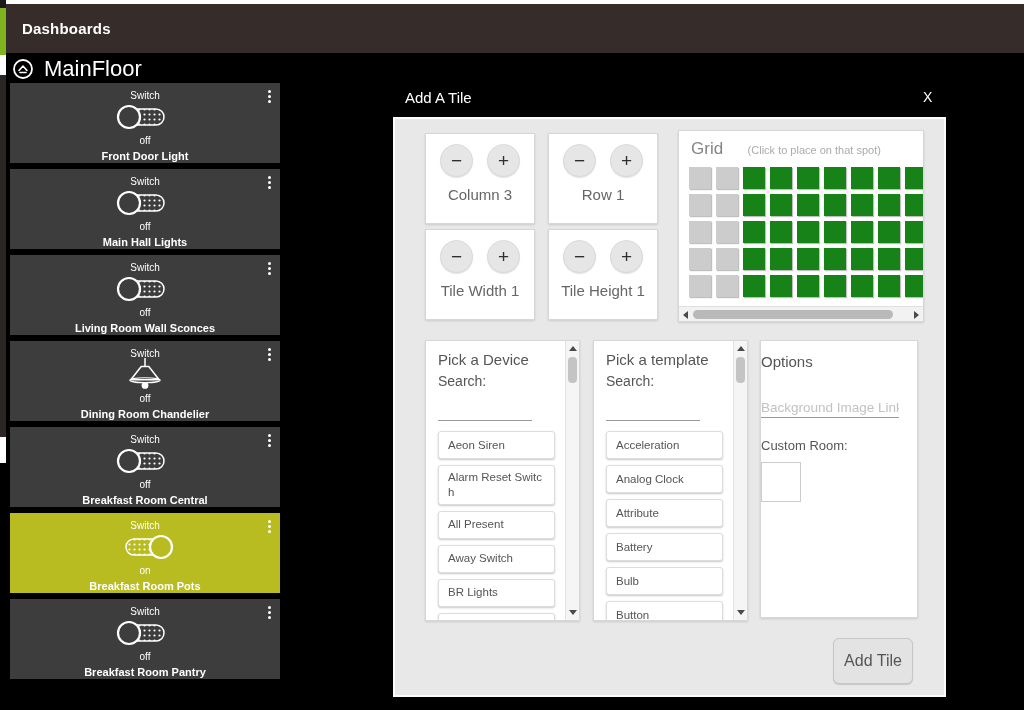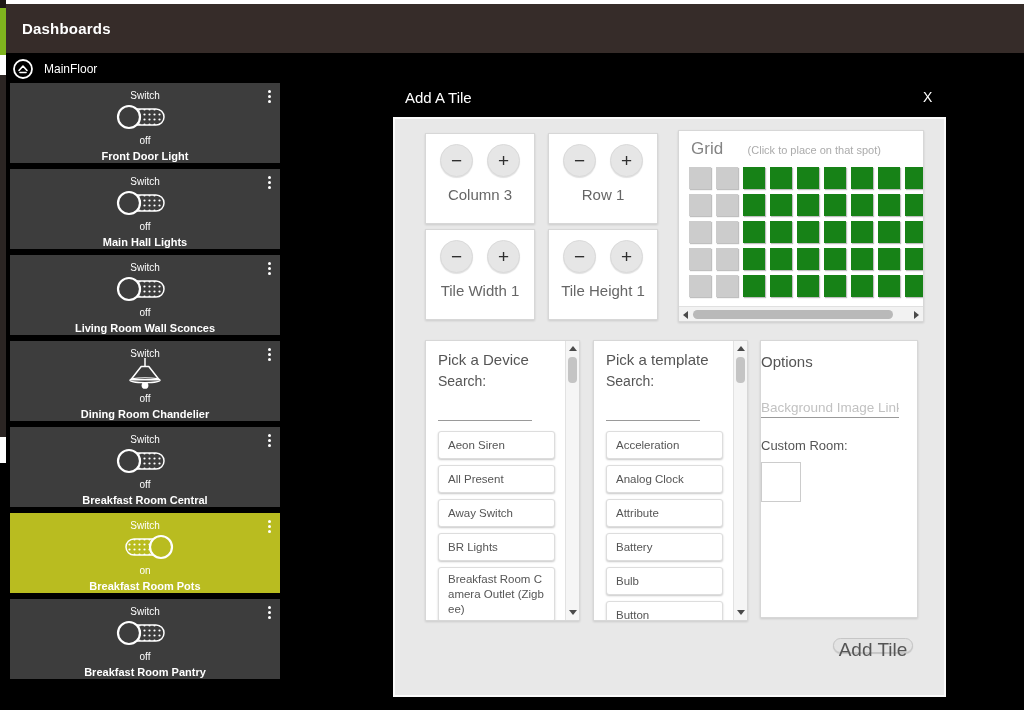--- a/index.html
+++ b/index.html
@@ -13,21 +13,21 @@
 
   
   .topstrip { position:absolute; left:6px; top:0; width:1018px; height:4px; background:#fff; }
   .appbar { position:absolute; left:6px; top:4px; width:1018px; height:49px; background:var(--header-bg);
             display:flex; align-items:center; padding-left:16px; }
   .appbar-title { color:#fff; font-size:15px; font-weight:bold; letter-spacing:.2px; }
 
   
   .db-header { position:absolute; left:8px; top:55px; width:272px; height:28px; display:flex; align-items:center; }
   .db-logo { width:22px; height:22px; margin-left:4px; }
-  .db-title { color:#fff; font-size:12px; margin-left:10px; }
+  .db-title { color:#fff; font-size:22px; margin-left:10px; }
   .tiles { position:absolute; left:10px; top:83px; width:270px; }
   .tile { position:relative; width:270px; height:80px; margin-bottom:6px; background:var(--tile-bg);
           color:#fff; display:flex; flex-direction:column; align-items:center; overflow:hidden; }
   .tile.active { background:var(--tile-active); }
   .tile-type { font-size:10px; margin-top:7px; }
   .tile-icon { height:30px; margin-top:1px; display:flex; align-items:center; justify-content:center; }
   .tile-state { font-size:10px; margin-top:3px; }
   .tile-name { font-size:11px; font-weight:bold; margin-top:4px; white-space:nowrap; }
   .tile-menu { position:absolute; top:7px; right:9px; display:flex; flex-direction:column; gap:2px; cursor:pointer; }
   .tile-menu i { width:3px; height:3px; border-radius:50%; background:#fff; display:block; }
@@ -81,22 +81,22 @@
 
   
   .options-panel { left:365px; top:221px; width:158px; height:278px; padding:12px 10px 0 0; }
   .options-title { font-size:15px; color:#555; }
   .bg-input { display:block; margin-top:28px; width:138px; border:none; border-bottom:1px solid #999;
               background:transparent; outline:none; font-size:13.5px; color:#333; height:20px; }
   .bg-input::placeholder { color:#c2c2c2; }
   .custom-icon-label { margin-top:20px; font-size:13px; color:#555; }
   .custom-icon-box { margin-top:9px; width:40px; height:40px; background:#fff; border:1px solid #ccc; cursor:pointer; }
 
-  .add-tile-btn { position:absolute; left:438px; top:519px; width:80px; height:15px; background:#e3e3e3;
-                  border:1px solid #c6c6c6; border-radius:13px; font-size:19px; color:#555;
+  .add-tile-btn { position:absolute; left:438px; top:519px; width:80px; height:46px; background:#e3e3e3;
+                  border:1px solid #c6c6c6; border-radius:6px; font-size:16px; color:#555;
                   font-family:"Liberation Sans", sans-serif; cursor:pointer; box-shadow:0 1px 1px rgba(0,0,0,.15); }
 </style>
 </head>
 <body>
 
 <svg width="0" height="0" style="position:absolute">
   <defs>
     <pattern id="dotpat" width="5" height="5" patternUnits="userSpaceOnUse">
       <circle cx="2.5" cy="2.5" r="1.1" fill="#fff"></circle>
     </pattern>
@@ -348,20 +348,21 @@
       </div>
     </div>
 
     <div class="card pick-panel" style="left:30px;top:221px;">
       <div class="inner">
         <div class="pick-title">Pick a Device</div>
         <div class="pick-search-label">Search:</div>
         <input class="pick-search" value="" style="">
         <div class="pick-items" id="device-items">
             <div class="pick-item">Aeon Siren</div>
+            <div class="pick-item">Alarm Reset Switch</div>
             <div class="pick-item">All Present</div>
             <div class="pick-item">Away Switch</div>
             <div class="pick-item">BR Lights</div>
             <div class="pick-item">Breakfast Room Camera Outlet (Zigbee)</div>
           </div>
       </div>
       <div class="vscroll">
         <div class="varr up"></div>
         <div class="vthumb"></div>
         <div class="varr down"></div>

